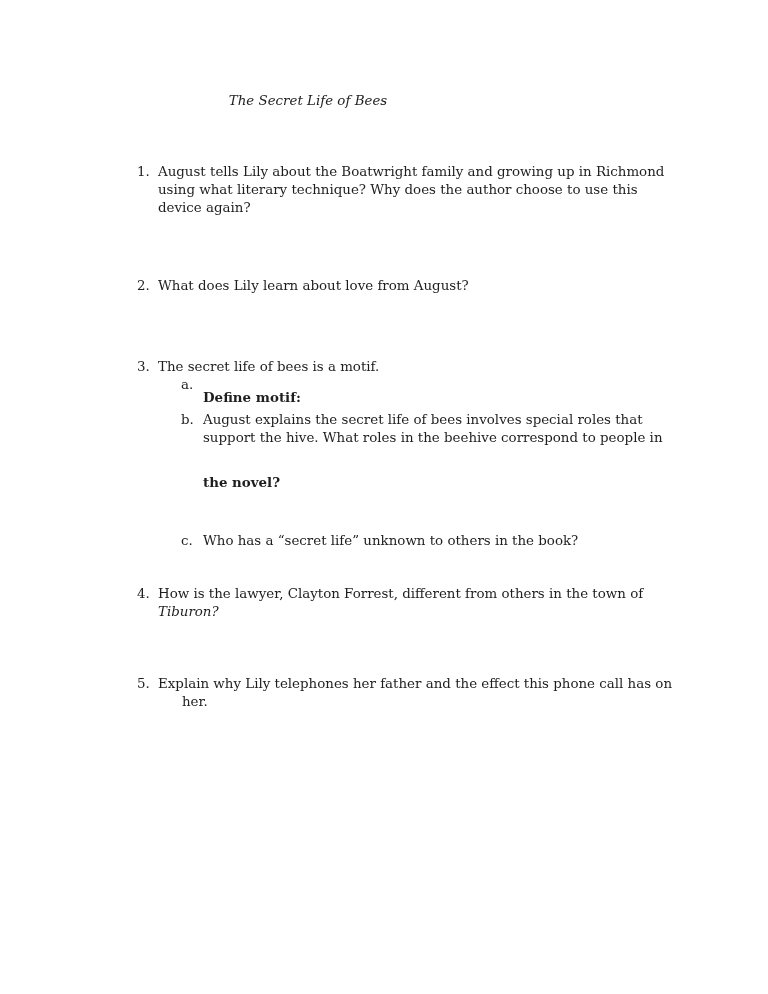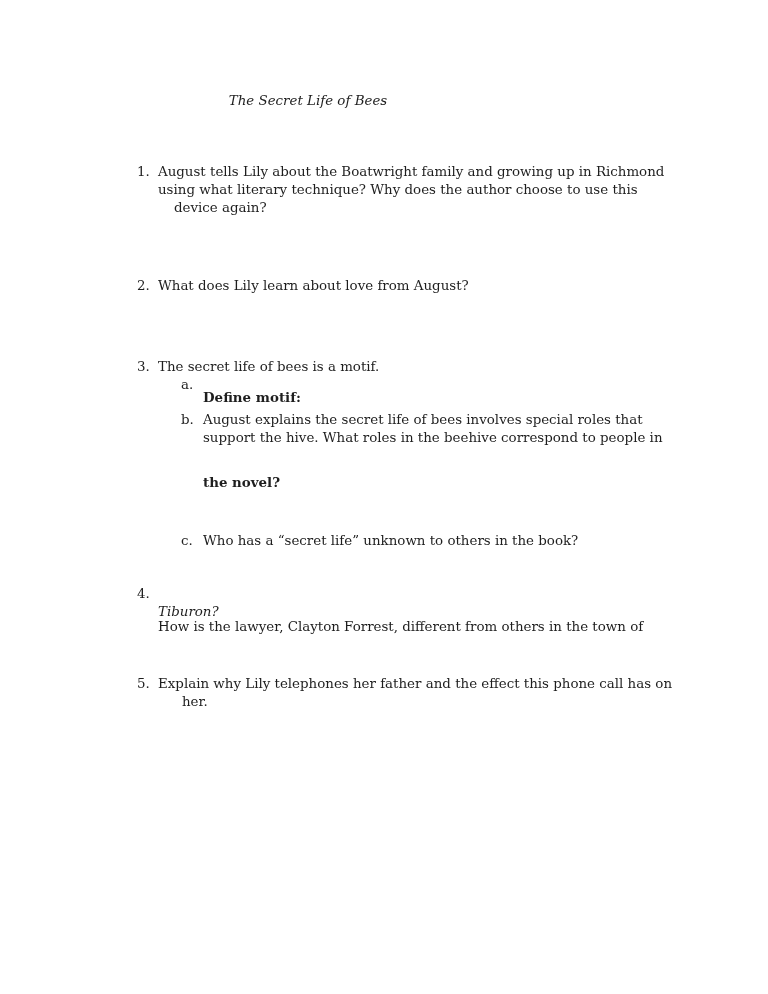--- a/index.html
+++ b/index.html
@@ -46,21 +46,21 @@
 <body>
 
 <div class="page">
 
   <div class="line title-block title" style="top:92px;">The Secret Life of Bees</div>
 
   <div>
     <div class="line num" style="top:163px;">1.</div>
     <div class="line txt" style="top:163px;">August tells Lily about the Boatwright family and growing up in Richmond</div>
     <div class="line txt" style="top:181px;">using what literary technique?  Why does the author choose to use this</div>
-    <div class="line txt" style="top:199px;margin-left:16px;">device again?</div>
+    <div class="line txt" style="top:199px;">device again?</div>
   </div>
 
   <div>
     <div class="line num" style="top:277px;">2.</div>
     <div class="line txt" style="top:277px;">What does Lily learn about love from August?</div>
   </div>
 
   <div>
     <div class="line num" style="top:358px;">3.</div>
     <div class="line txt" style="top:358px;">The secret life of bees is a motif.</div>
@@ -78,21 +78,21 @@
     </div>
 
     <div>
       <div class="line sub-num" style="top:532px;">c.</div>
       <div class="line sub-txt" style="top:532px;">Who has a “secret life” unknown to others in the book?</div>
     </div>
   </div>
 
   <div>
     <div class="line num" style="top:585px;">4.</div>
-    <div class="line txt" style="top:618px;">How is the lawyer, Clayton Forrest, different from others in the town of</div>
+    <div class="line txt" style="top:585px;">How is the lawyer, Clayton Forrest, different from others in the town of</div>
     <div class="line txt" style="top:603px;font-style:italic;">Tiburon?</div>
   </div>
 
   <div>
     <div class="line num" style="top:675px;">5.</div>
     <div class="line txt" style="top:675px;">Explain why Lily telephones her father and the effect this phone call has on</div>
     <div class="line txt" style="top:693px;margin-left:24px;">her.</div>
   </div>
 
 </div>

